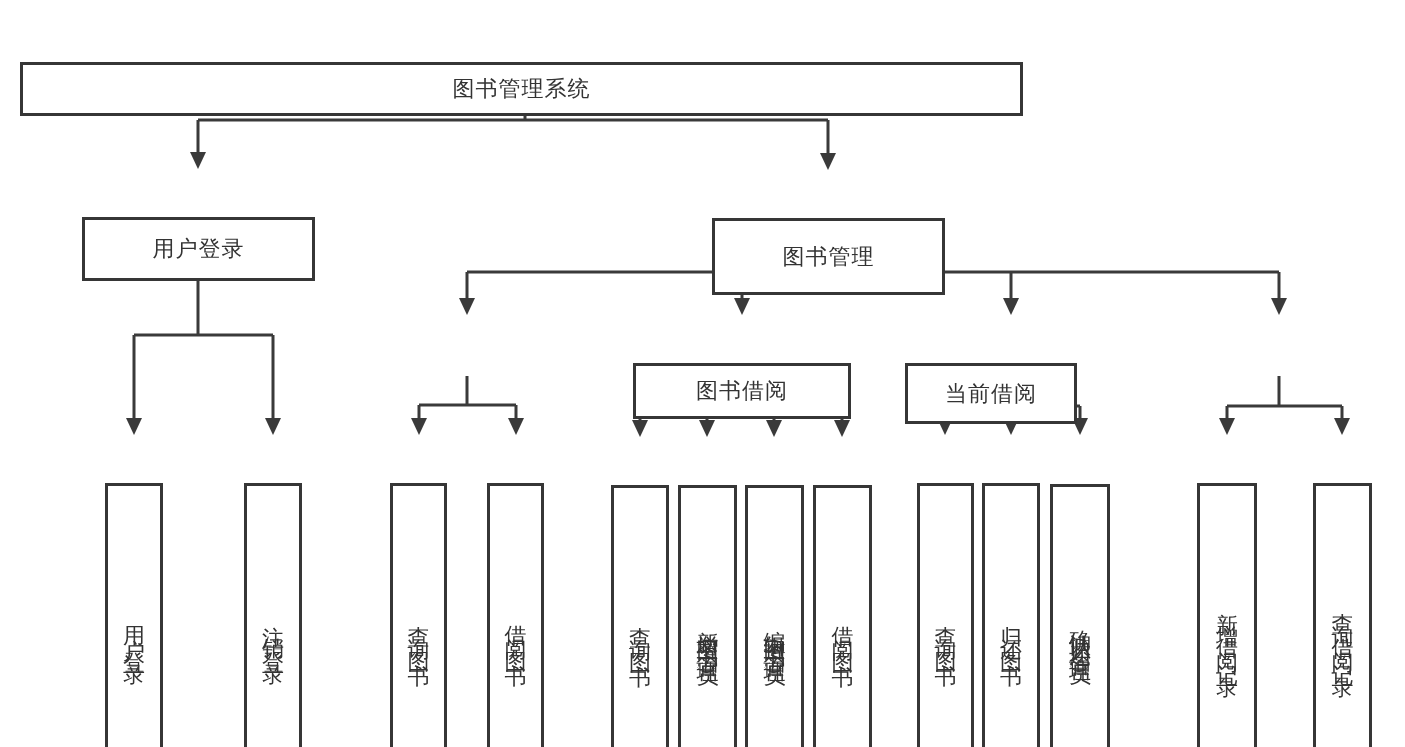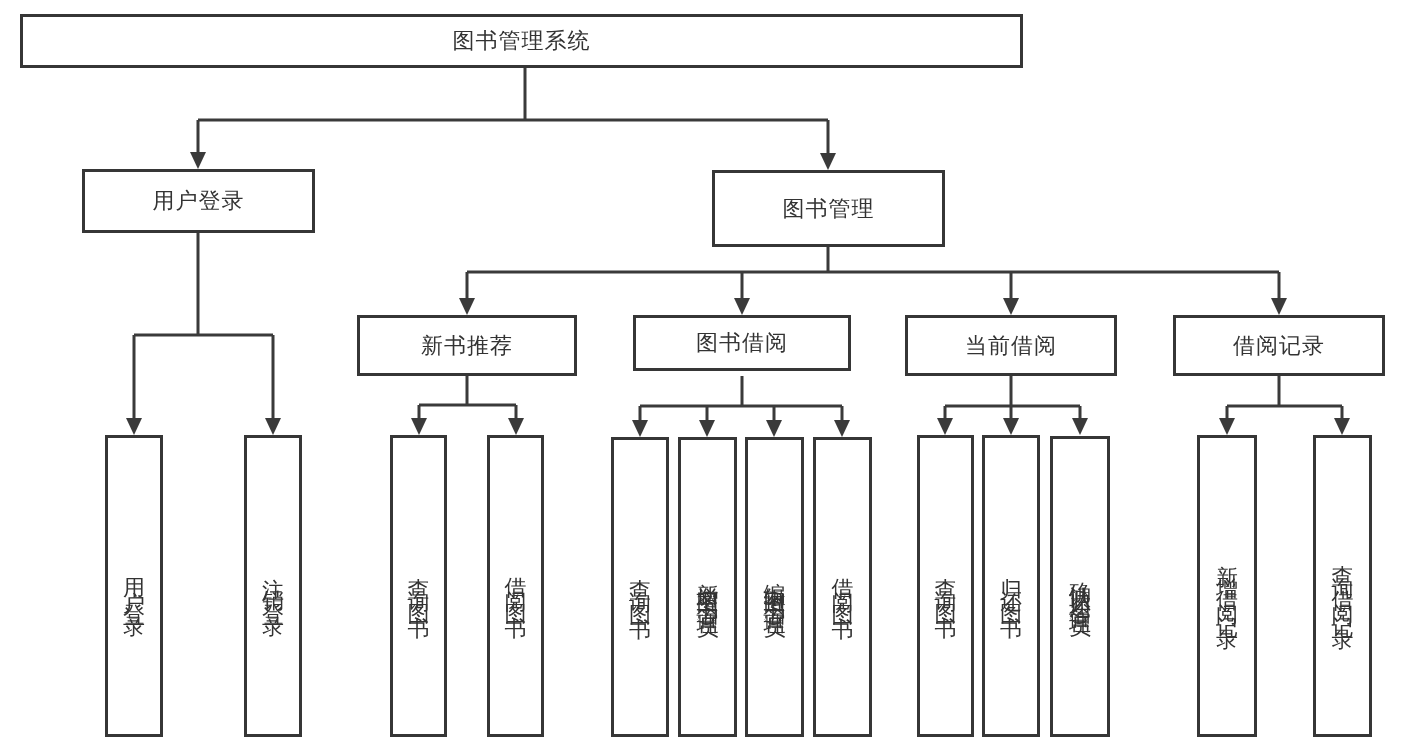--- a/index.html
+++ b/index.html
@@ -19,20 +19,21 @@
   .box {
     position: absolute;
     box-sizing: border-box;
     background: #ffffff;
     border: 3px solid #363636;
     display: flex;
     align-items: center;
     justify-content: center;
     color: #333333;
     text-align: center;
+    margin-top: 48px;
   }
   .h { font-size: 22px; letter-spacing: 1px; }
   .v span {
     writing-mode: vertical-lr;
     font-size: 22px;
     letter-spacing: 13px;
     line-height: 1;
     display: inline-block;
   }
   .v.tight span { letter-spacing: 5px; }
@@ -80,24 +81,22 @@
       <polygon points="1219,418 1235,418 1227,435"></polygon>
       <polygon points="1334,418 1350,418 1342,435"></polygon>
     </g>
   </svg>
 
   <div class="box h" style="left:20px;top:14px;width:1003px;height:54px">图书管理系统</div>
 
   <div class="box h" style="left:82px;top:169px;width:233px;height:64px">用户登录</div>
   <div class="box h" style="left:712px;top:170px;width:233px;height:77px">图书管理</div>
 
-  <div class="box h" style="left:357px;top:315px;width:220px;height:61px">新书推荐</div>
   <div class="box h" style="left:633px;top:315px;width:218px;height:56px">图书借阅</div>
-  <div class="box h" style="left:905px;top:315px;width:212px;height:61px">当前借阅</div>
-  <div class="box h" style="left:1173px;top:315px;width:212px;height:61px">借阅记录</div>
+  <div class="box h" style="left:905px;top:315px;width:172px;height:61px">当前借阅</div>
 
   <div class="box v" style="left:105px;top:435px;width:58px;height:302px">
       <span>用户登录</span>
     </div>
   <div class="box v" style="left:244px;top:435px;width:58px;height:302px">
       <span>注销登录</span>
     </div>
 
   <div class="box v" style="left:390px;top:435px;width:57px;height:302px">
       <span>查询图书</span>

